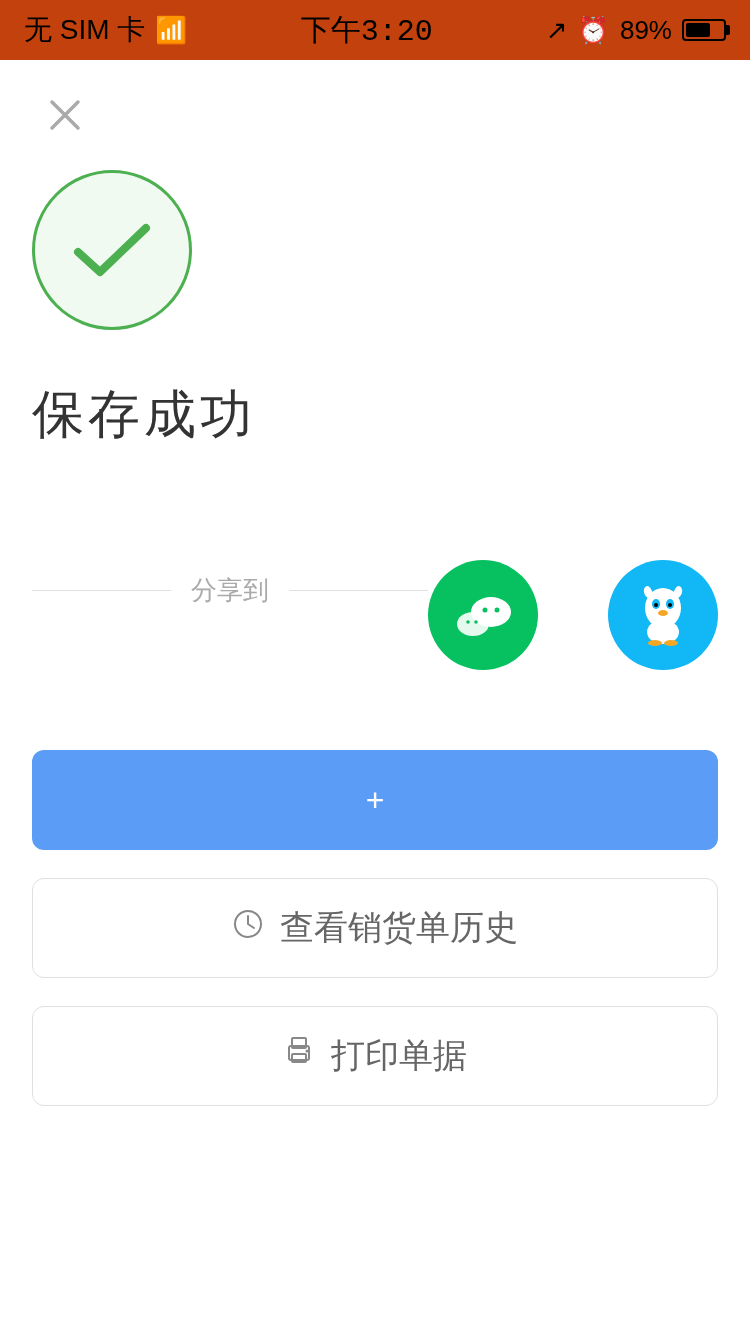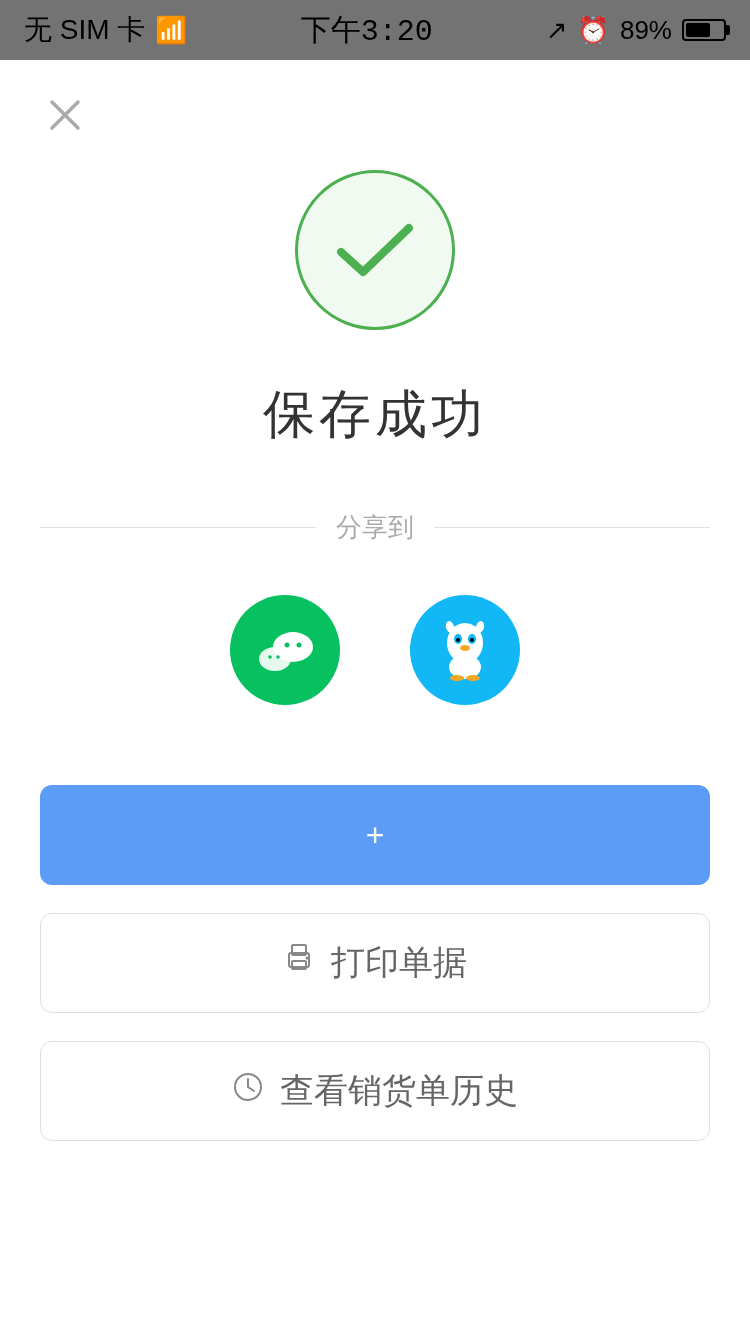--- a/index.html
+++ b/index.html
@@ -10,21 +10,21 @@
       background: #ffffff;
       font-family: -apple-system, 'PingFang SC', 'Helvetica Neue', sans-serif;
       display: flex;
       flex-direction: column;
     }
 
     
     .status-bar {
       width: 100%;
       height: 60px;
-      background: #737373;
+      background: #c2410c;
       display: flex;
       align-items: center;
       justify-content: space-between;
       padding: 0 24px;
       flex-shrink: 0;
     }
     .status-left {
       display: flex;
       align-items: center;
       gap: 10px;
@@ -74,22 +74,21 @@
       width: 68%;
       background: #000;
       border-radius: 2px;
     }
 
     
     .main-content {
       flex: 1;
       display: flex;
       flex-direction: column;
-      align-items: center;
-      padding: 0 40px;
+      padding: 0 32px;
       position: relative;
     }
 
     
     .close-button {
       position: absolute;
       left: 40px;
       top: 30px;
       width: 50px;
       height: 50px;
@@ -129,21 +128,21 @@
       font-weight: 400;
       color: #333333;
       letter-spacing: 4px;
     }
 
     
     .share-section {
       width: 100%;
       margin-top: 60px;
       display: flex;
-      flex-direction: column;
+      flex-direction: row;
       align-items: center;
     }
     .divider-row {
       width: 100%;
       display: flex;
       align-items: center;
       gap: 20px;
     }
     .divider-line {
       flex: 1;
@@ -294,39 +293,39 @@
           <ellipse cx="45" cy="12" rx="4" ry="6" fill="white" transform="rotate(15 45 12)"></ellipse>
         </svg>
       </div>
     </div>
   </div>
 
   <div class="actions">
 
     <button class="btn btn-primary">
       <span class="btn-icon">+</span>
+    </button>
+
+    <button class="btn btn-secondary">
+      <span class="btn-icon">
+        <svg width="32" height="32" viewBox="0 0 32 32" fill="none" xmlns="http://www.w3.org/2000/svg">
+          <circle cx="16" cy="16" r="13" stroke="#888" stroke-width="2" fill="none"></circle>
+          <polyline points="16,8 16,16 22,20" stroke="#888" stroke-width="2" stroke-linecap="round" stroke-linejoin="round"></polyline>
+        </svg>
+      </span>
+      <span>查看销货单历史</span>
     </button>
 
     <button class="btn btn-secondary">
       <span class="btn-icon">
         <svg width="32" height="32" viewBox="0 0 32 32" fill="none" xmlns="http://www.w3.org/2000/svg">
           <rect x="6" y="10" width="20" height="14" rx="2" stroke="#888" stroke-width="2" fill="none"></rect>
           <rect x="9" y="2" width="14" height="10" rx="1" stroke="#888" stroke-width="2" fill="none"></rect>
           <rect x="9" y="18" width="14" height="8" rx="1" stroke="#888" stroke-width="2" fill="none"></rect>
           <circle cx="24" cy="15" r="1.5" fill="#888"></circle>
         </svg>
       </span>
       <span>打印单据</span>
     </button>
 
-    <button class="btn btn-secondary">
-      <span class="btn-icon">
-        <svg width="32" height="32" viewBox="0 0 32 32" fill="none" xmlns="http://www.w3.org/2000/svg">
-          <circle cx="16" cy="16" r="13" stroke="#888" stroke-width="2" fill="none"></circle>
-          <polyline points="16,8 16,16 22,20" stroke="#888" stroke-width="2" stroke-linecap="round" stroke-linejoin="round"></polyline>
-        </svg>
-      </span>
-      <span>查看销货单历史</span>
-    </button>
-
   </div>
 
 </div>
 
 </body></html>

